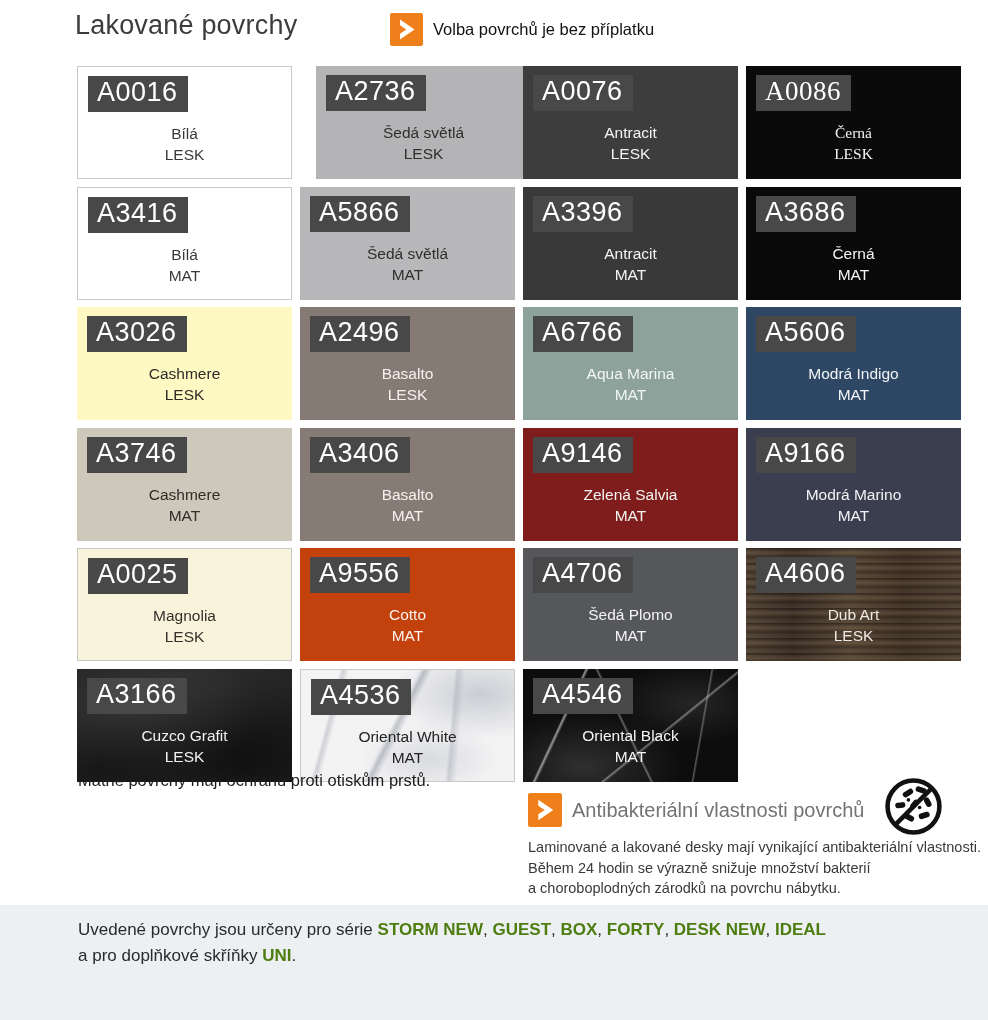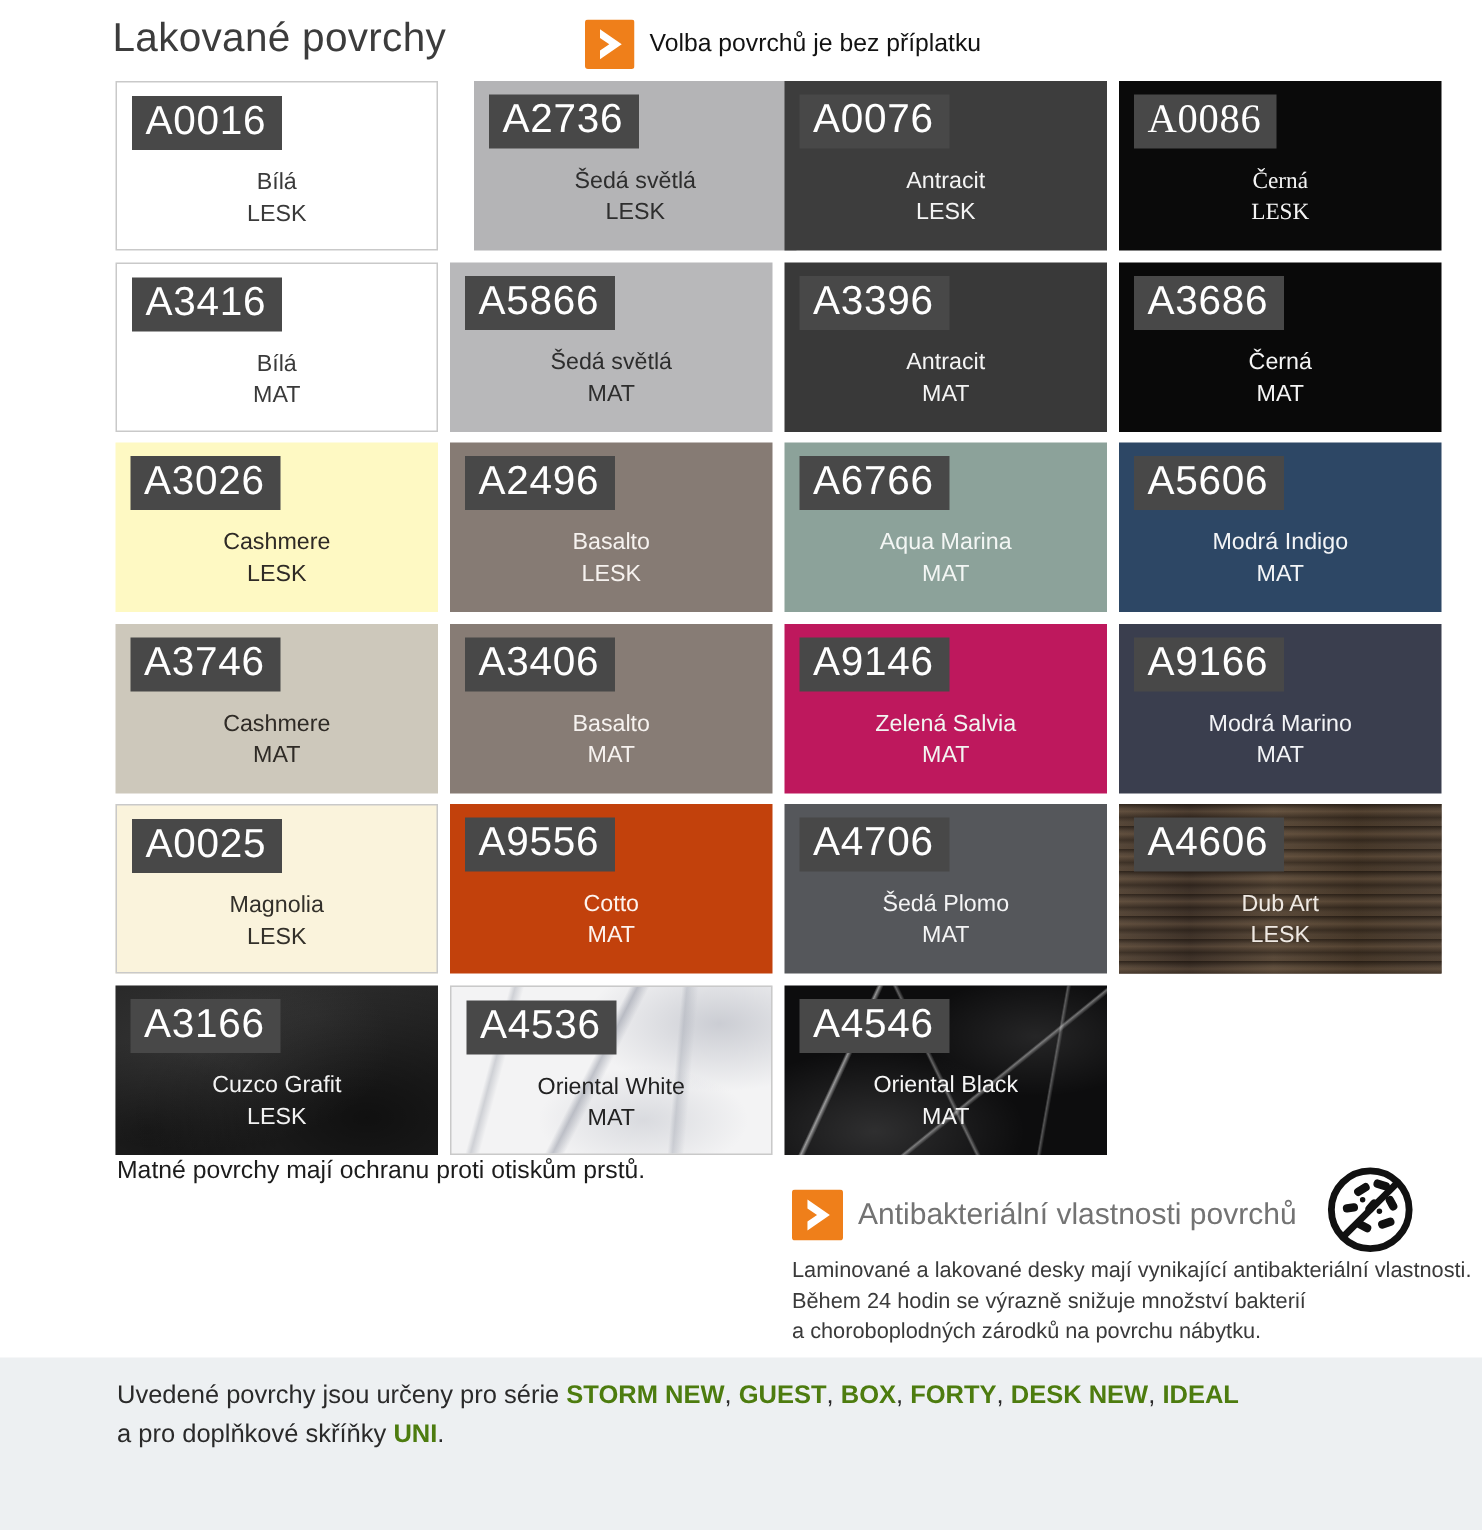--- a/index.html
+++ b/index.html
@@ -15,21 +15,21 @@
     font-size:27px; font-weight:400; color:#3c3c3c; letter-spacing:0.2px;
   }
 
   .promo-icon { position:absolute; left:390px; top:13px; width:33px; height:33px; }
   .promo-text {
     position:absolute; left:433px; top:20px;
     font-size:16.5px; color:#121212; font-weight:400;
   }
 
   .grid {
-    position:absolute; left:77px; top:54px;
+    position:absolute; left:77px; top:66px;
     display:grid; grid-template-columns:repeat(4,215px);
     column-gap:8px; row-gap:7.5px;
   }
   .swatch { position:relative; width:215px; height:113px; }
   .swatch.bordered { border:1px solid #c9c9c9; }
   .code-chip {
     position:absolute; left:10px; top:9px;
     background:#484848; color:#ffffff;
     font-size:27px; line-height:1.15; padding:1px 10px 4px 9px;
     letter-spacing:0.5px;
@@ -190,21 +190,21 @@
       <div class="swatch" style="background-color: rgb(205, 200, 187); color: rgb(47, 43, 38);">
         <div class="code-chip">A3746</div>
         <div class="swatch-name">Cashmere</div>
         <div class="swatch-finish">MAT</div>
       </div>
       <div class="swatch" style="background-color: rgb(135, 124, 117); color: rgb(246, 242, 239);">
         <div class="code-chip">A3406</div>
         <div class="swatch-name">Basalto</div>
         <div class="swatch-finish">MAT</div>
       </div>
-      <div class="swatch" style="background-color: #be185d; color: rgb(242, 244, 241);">
+      <div class="swatch" style="background-color: #7f1d1d; color: rgb(242, 244, 241);">
         <div class="code-chip">A9146</div>
         <div class="swatch-name">Zelená Salvia</div>
         <div class="swatch-finish">MAT</div>
       </div>
       <div class="swatch" style="background-color: rgb(58, 62, 78); color: rgb(242, 243, 246);">
         <div class="code-chip">A9166</div>
         <div class="swatch-name">Modrá Marino</div>
         <div class="swatch-finish">MAT</div>
       </div>
       <div class="swatch bordered" style="background-color: rgb(250, 243, 220); color: rgb(51, 48, 42);">

